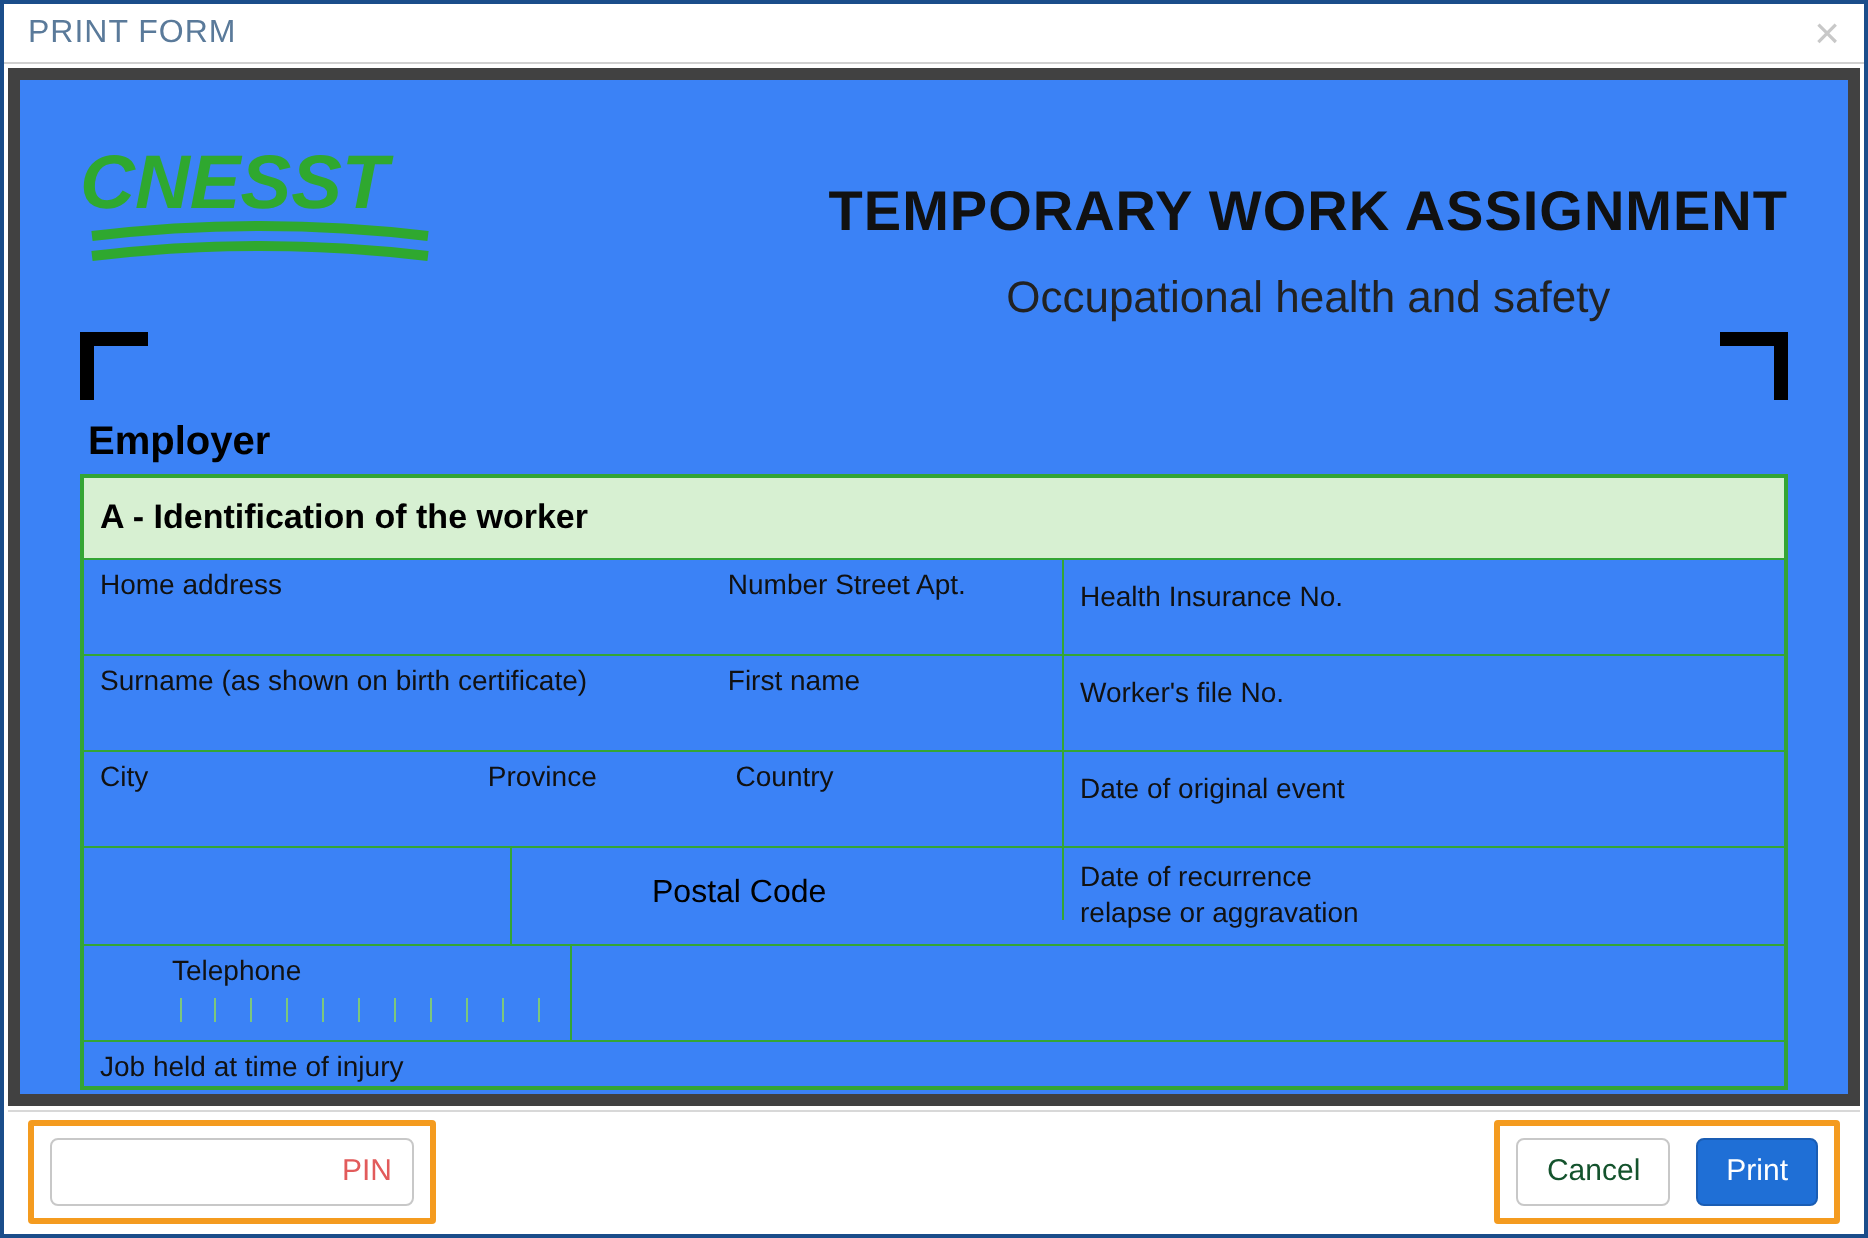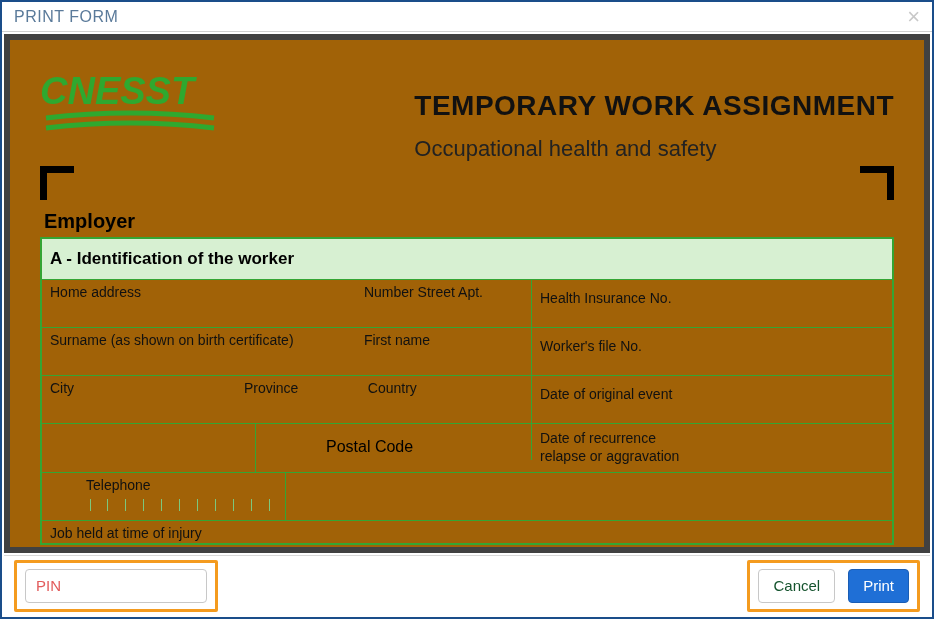--- a/index.html
+++ b/index.html
@@ -1,24 +1,24 @@
 <!DOCTYPE html>
 <html><head>
 <meta charset="utf-8">
 <style>
   * { box-sizing: border-box; margin: 0; padding: 0; }
   html, body { width: 934px; height: 619px; font-family: Arial, Helvetica, sans-serif; background: #fff; overflow: hidden; }
   .modal { width: 934px; height: 619px; border: 2px solid #1a4d8a; position: relative; background: #fff; }
   .modal-header { height: 30px; border-bottom: 1px solid #d0d0d0; display: flex; align-items: center; justify-content: space-between; padding: 0 12px; }
   .modal-title { color: #5a7a9a; font-size: 16px; letter-spacing: 0.5px; font-weight: 400; }
   .close-btn { color: #c8c8c8; font-size: 22px; cursor: pointer; background: none; border: none; line-height: 1; }
-  .modal-body { position: absolute; top: 32px; left: 2px; right: 2px; bottom: 64px; border: 6px solid #414141; background: #a16207; overflow: hidden; padding: 22px 30px 0 30px; }
+  .modal-body { position: absolute; top: 32px; left: 2px; right: 2px; bottom: 64px; border: 6px solid #414141; background: #3b82f6; overflow: hidden; padding: 22px 30px 0 30px; }
   .doc-header { display: flex; justify-content: space-between; align-items: flex-start; margin-bottom: 10px; }
   .logo-wrap { margin-top: 6px; }
-  .doc-titles { text-align: left; margin-top: 28px; }
+  .doc-titles { text-align: center; margin-top: 28px; }
   .doc-title1 { font-size: 28px; font-weight: 800; letter-spacing: 0.5px; color: #111; }
   .doc-title2 { font-size: 22px; font-weight: 400; color: #222; margin-top: 14px; }
   .corners { position: relative; height: 38px; margin-top: -6px; }
   .corner { position: absolute; width: 34px; height: 34px; }
   .corner.left { left: 0; border-left: 7px solid #000; border-top: 7px solid #000; }
   .corner.right { right: 0; border-right: 7px solid #000; border-top: 7px solid #000; }
   .employer-heading { font-size: 20px; font-weight: 700; margin: 6px 0 4px 4px; }
   .form-box { border: 2px solid #34a534; }
   .section-bar { background: #d7f0d2; border-bottom: 1px solid #34a534; padding: 10px 8px; font-size: 17px; font-weight: 700; }
   .row { display: flex; border-bottom: 1px solid #34a534; min-height: 48px; }
@@ -36,21 +36,21 @@
   .row-postal .c-left { display:flex; align-items:flex-start; }
   .row-postal .half { flex:1; padding:4px 8px; }
   .row-postal .half.br { border-right:1px solid #34a534; }
   .tel-ticks { display:flex; gap:0; margin-top:6px; margin-left:4px; }
   .tick { width:18px; height:12px; border-right:1px solid #7cc77c; }
   .tick:first-child { border-left:1px solid #7cc77c; }
   .row-job { min-height: 22px; }
   .modal-footer { position: absolute; left: 2px; right: 2px; bottom: 2px; height: 60px; border-top: 1px solid #d8d8d8; background: #fff; display: flex; align-items: center; justify-content: space-between; padding: 0 10px; }
   .footer-left, .footer-right { display: flex; align-items: center; }
   .highlight-box { border: 3px solid #f49b1f; padding: 6px 8px; border-radius: 2px; }
-  .pin-input { width: 182px; height: 34px; border: 1px solid #c8c8c8; border-radius: 4px; padding: 0 10px; font-size: 15px; color: #333; background:#fff; }
+  .pin-input { width: 182px; height: 34px; border: 1px solid #c8c8c8; border-radius: 4px; padding: 0 10px; font-size: 15px; color: #333; background:#fff;text-align:right; }
   .pin-input::placeholder { color: #e25b5b; }
   .btn { height: 34px; padding: 0 14px; border-radius: 4px; font-size: 15px; cursor: pointer; }
   .btn-cancel { background: #fff; border: 1px solid #c8c8c8; color: #14532d; margin-right: 13px; }
   .btn-print { background: #1f6fd6; border: 1px solid #1a5db4; color: #fff; }
   .right-pad { padding-top: 10px; }
 </style>
 </head>
 <body>
 
 <div class="modal">

